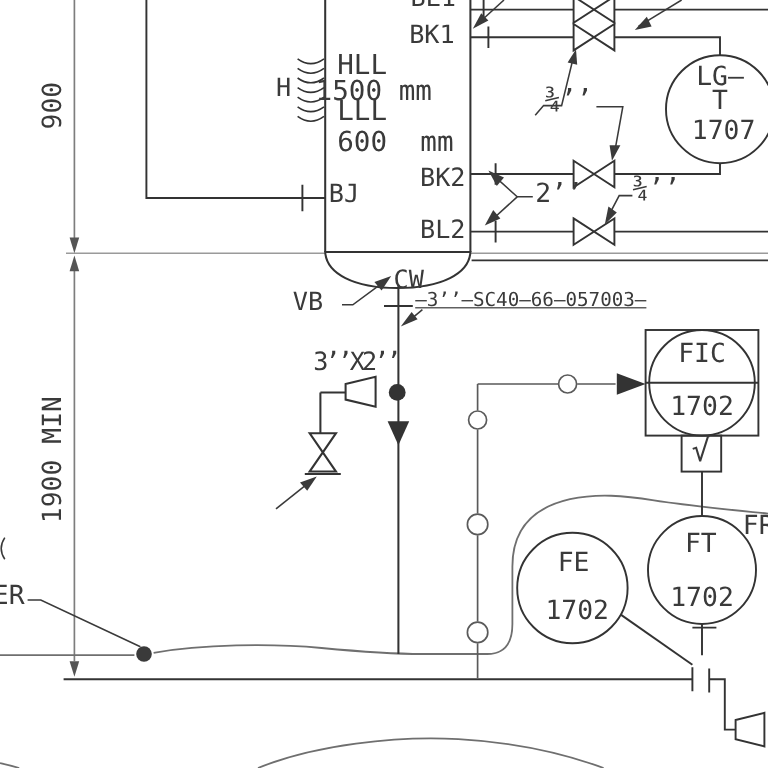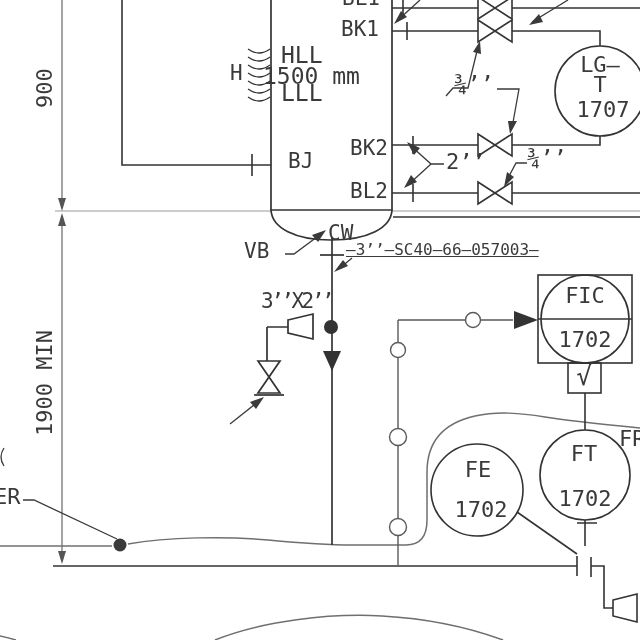--- a/index.html
+++ b/index.html
@@ -149,22 +149,23 @@
   <div class="lbl rot" style="left:45px;top:88px;">900</div>
   <div class="lbl rot" style="left:45px;top:383px;">1900 MIN</div>
 
   <div class="lbl" style="left:342px;top:-12px;">BL1</div>
   <div class="lbl" style="left:341px;top:19px;">BK1</div>
   <div class="lbl" style="left:230px;top:63px;">H</div>
 
   <div class="lbl s23" style="left:281px;top:44px;">HLL</div>
   <div class="lbl s23" style="left:263px;top:65px;">1500 mm</div>
   <div class="lbl s23" style="left:281px;top:82px;">LLL</div>
+  <div class="lbl s23" style="left:281px;top:108px;">600  mm</div>
 
-  <div class="lbl" style="left:288px;top:151px;">BJ</div>
+  <div class="lbl" style="left:274px;top:151px;">BJ</div>
   <div class="lbl" style="left:350px;top:138px;">BK2</div>
   <div class="lbl" style="left:350px;top:181px;">BL2</div>
   <div class="lbl" style="left:328px;top:223px;">CW</div>
   <div class="lbl" style="left:244px;top:241px;">VB</div>
 
   <div class="lbl s22" style="left:446px;top:151px;">2’’</div>
   <div class="lbl s22" style="left:454px;top:73px;">¾’’</div>
   <div class="lbl s22" style="left:527px;top:147px;">¾’’</div>
 
   <div class="lbl s22 ctr" style="left:600px;top:54px;">LG–</div>

